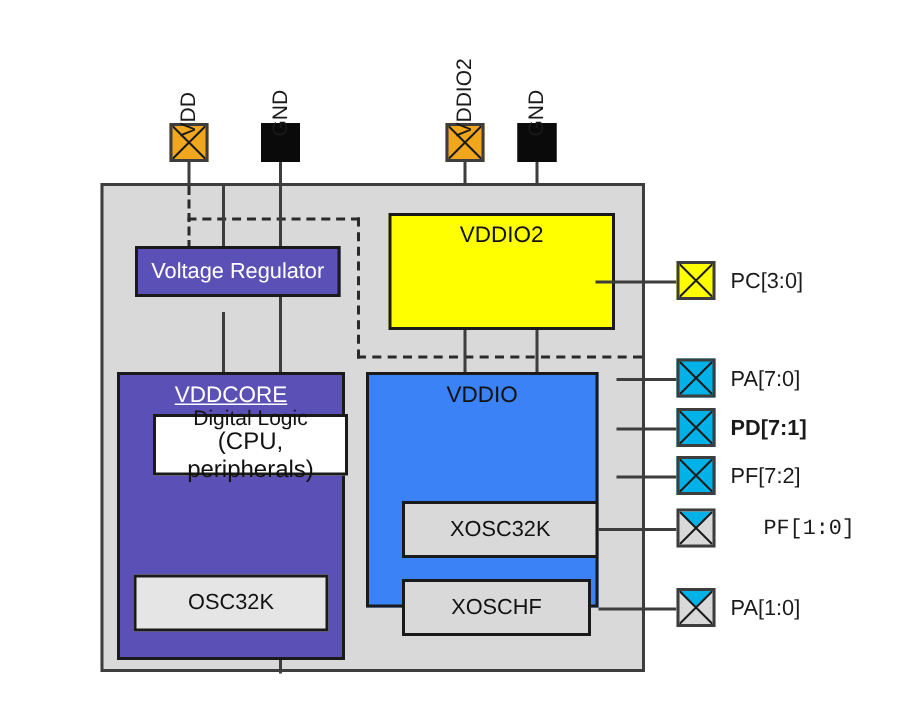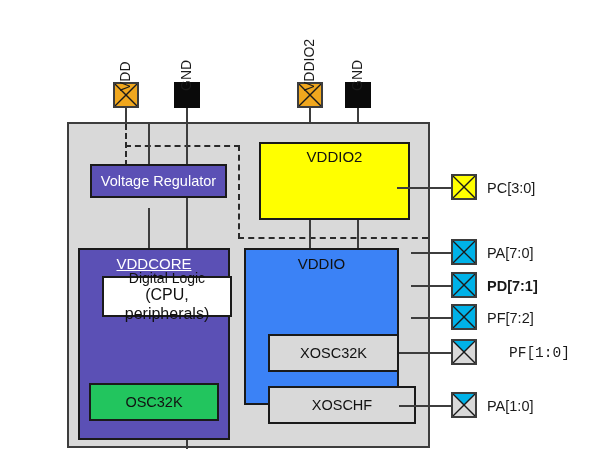--- a/index.html
+++ b/index.html
@@ -113,21 +113,21 @@
     height: 38px;
     background: #d9d9d9;
     color: #111111;
     font-size: 14.5px;
   }
   .osc32k {
     left: 89px;
     top: 383px;
     width: 130px;
     height: 38px;
-    background: #22c55e;
+    background: #e5e5e5;
     color: #111111;
     font-size: 14.5px;
     text-align: center;
   }
 
   
   .vddio {
     left: 244px;
     top: 248px;
     width: 155px;
@@ -143,21 +143,21 @@
     top: 334px;
     width: 131px;
     height: 38px;
     background: #d9d9d9;
     color: #111111;
     font-size: 14.5px;
   }
   .xoschf {
     left: 268px;
     top: 386px;
-    width: 148px;
+    width: 126px;
     height: 38px;
     background: #d9d9d9;
     color: #111111;
     font-size: 14.5px;
   }
 
   
   .pad {
     position: absolute;
     width: 26px;

